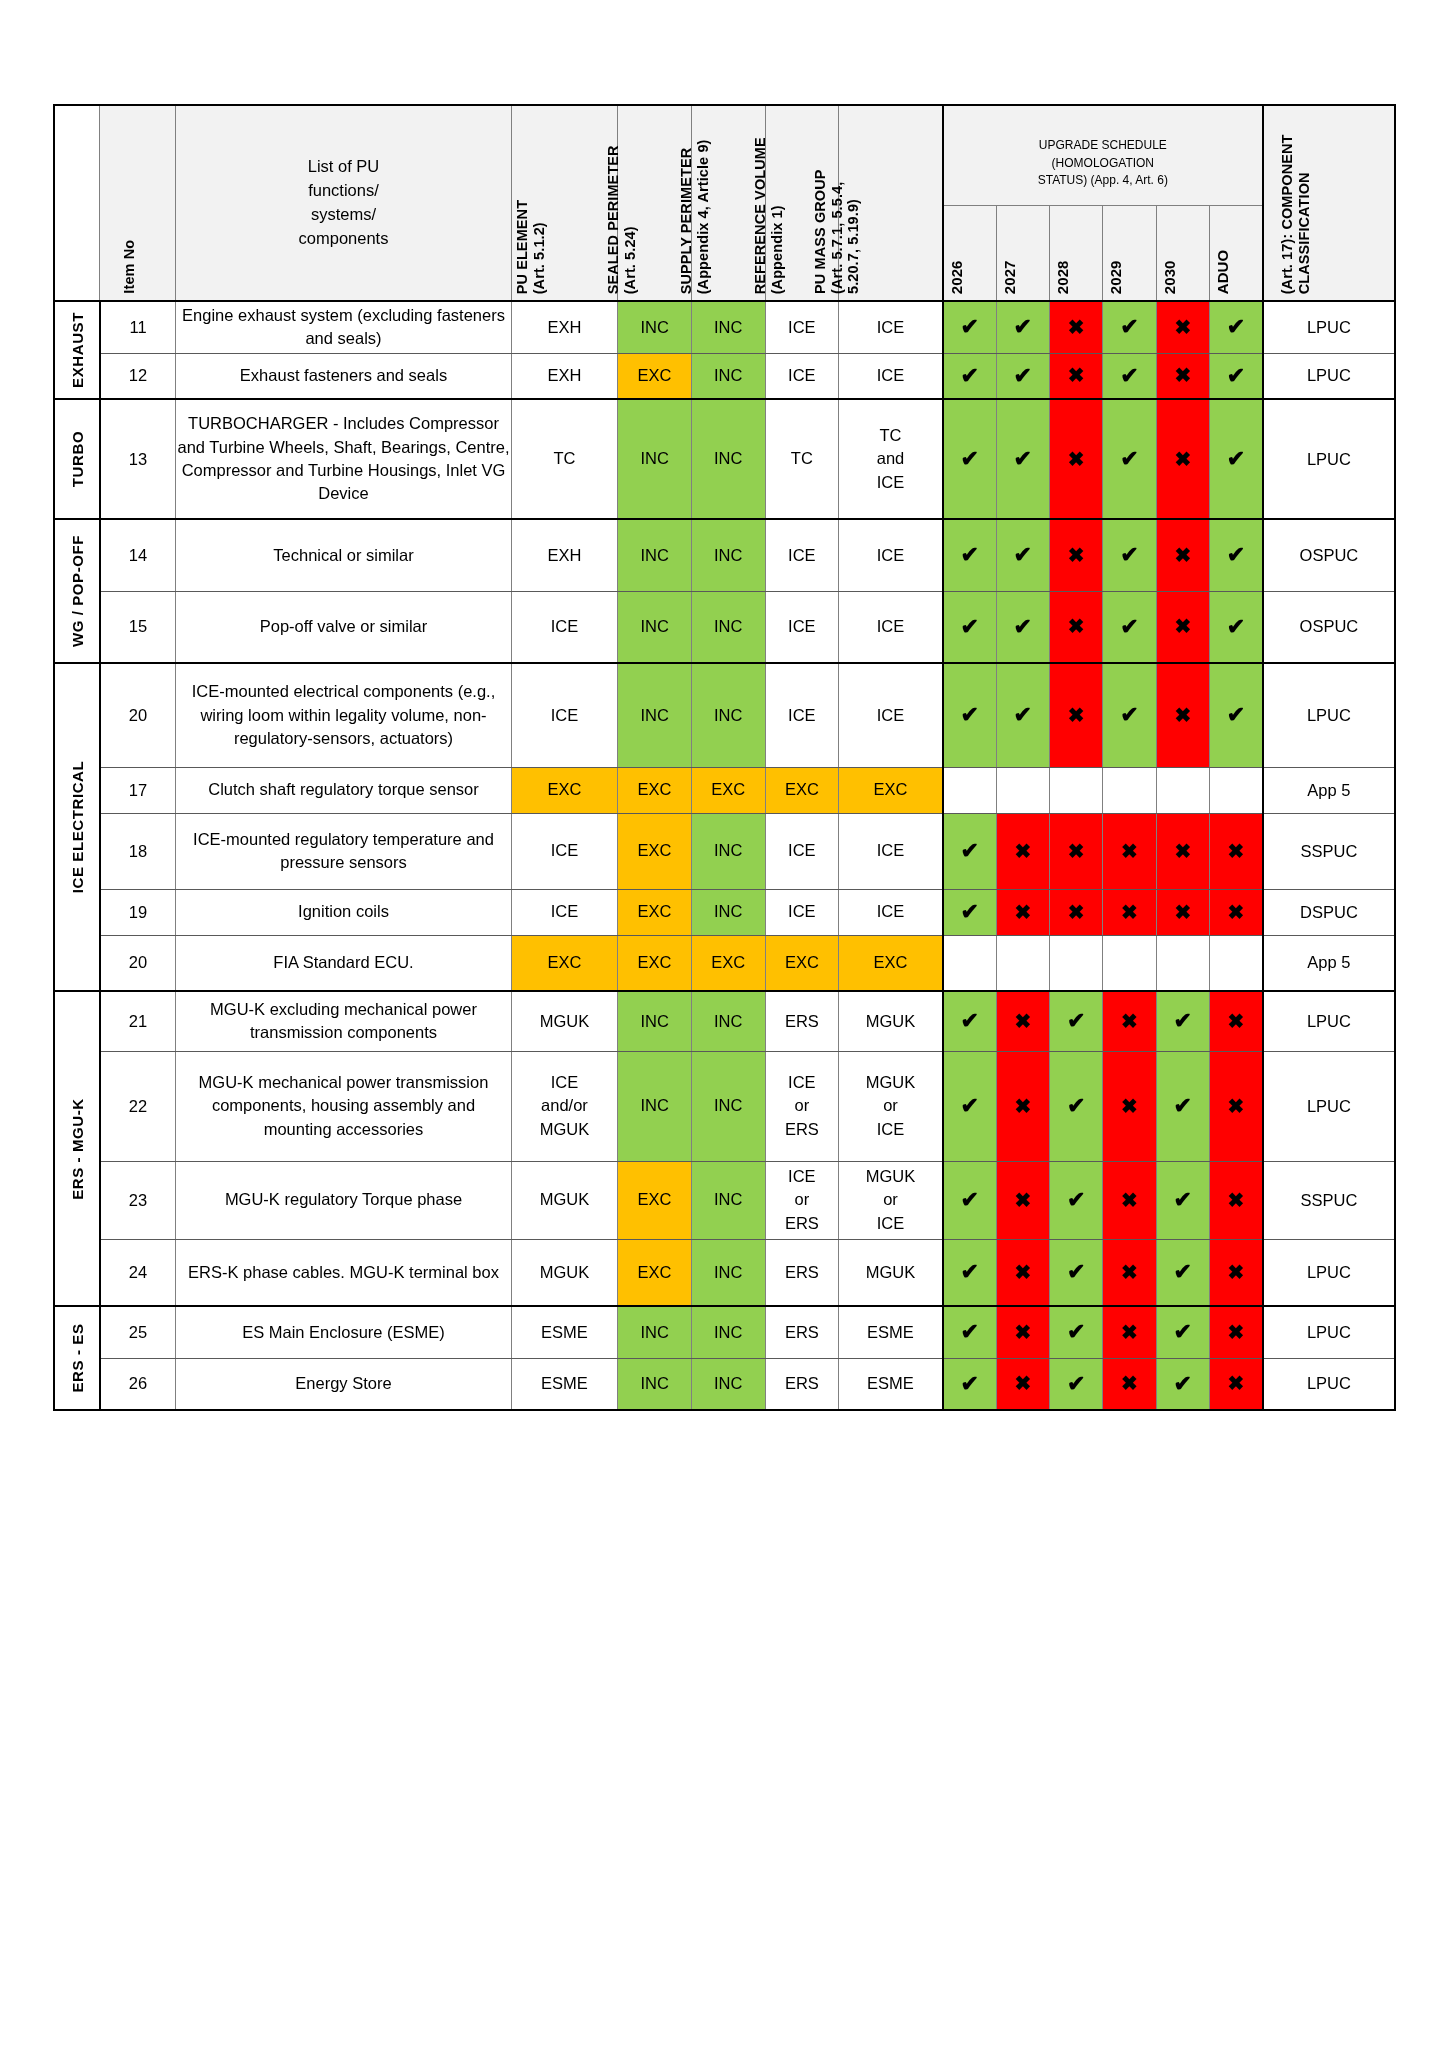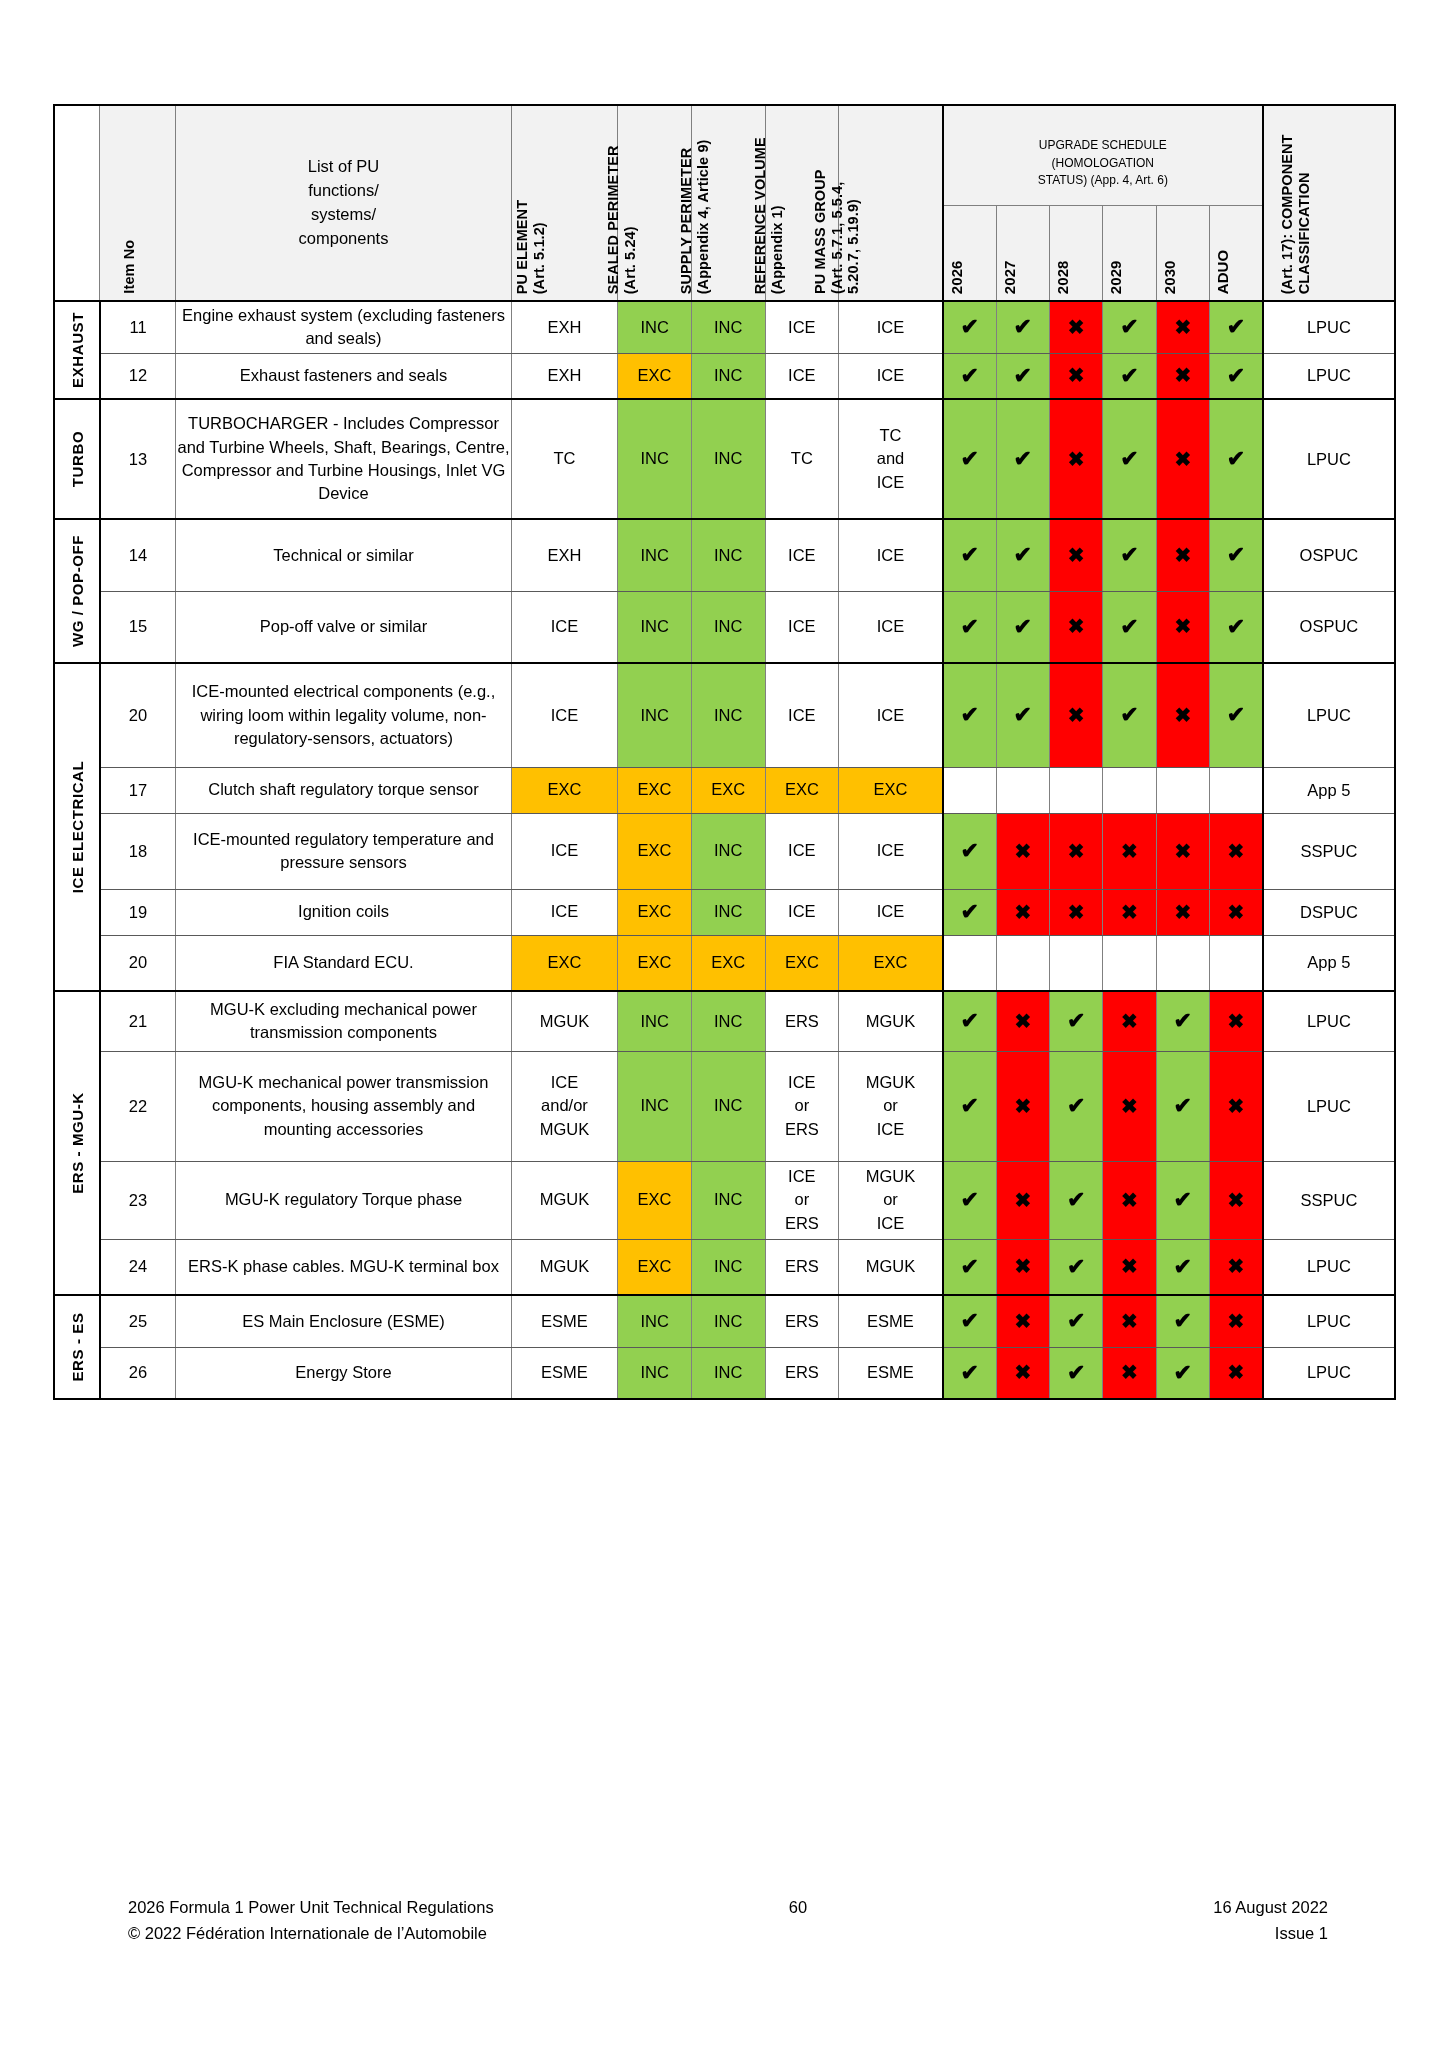--- a/index.html
+++ b/index.html
@@ -676,21 +676,21 @@
           <td class="green sep-b"><span class="mark tick">✔</span></td>
           <td class="red sep-b"><span class="mark cross">✖</span></td>
           <td class="green sep-b"><span class="mark tick">✔</span></td>
           <td class="red sep-b"><span class="mark cross">✖</span></td>
           <td class="green sep-b"><span class="mark tick">✔</span></td>
           <td class="red sep-b thick-r"><span class="mark cross">✖</span></td>
           <td class="cls white thick-r sep-b">
             <div>SSPUC</div>
           </td>
         </tr>
-        <tr style="height: 56px;">
+        <tr style="height: 67px;">
           <td class="itemno thick-l thick-b">
             <div>24</div>
           </td>
           <td class="desc thick-b">ERS-K phase cables. MGU-K terminal box</td>
           <td class="val white thick-b">
             <div>MGUK</div>
           </td>
           <td class="val amber thick-b">
             <div>EXC</div>
           </td>
@@ -772,26 +772,14 @@
           <td class="red thick-b"><span class="mark cross">✖</span></td>
           <td class="green thick-b"><span class="mark tick">✔</span></td>
           <td class="red thick-b thick-r"><span class="mark cross">✖</span></td>
           <td class="cls white thick-r thick-b">
             <div>LPUC</div>
           </td>
         </tr>
       </tbody>
   </table>
 
-  <footer class="pagefoot">
-    <div class="rowline">
-      <div class="left">2026 Formula 1 Power Unit Technical Regulations</div>
-      <div class="mid">60</div>
-      <div class="right">16 August 2022</div>
-    </div>
-    <div class="rowline">
-      <div class="left">© 2022 Fédération Internationale de l’Automobile</div>
-      <div class="mid"></div>
-      <div class="right">Issue 1</div>
-    </div>
-  </footer>
 
 </div>
 
 </body></html>

